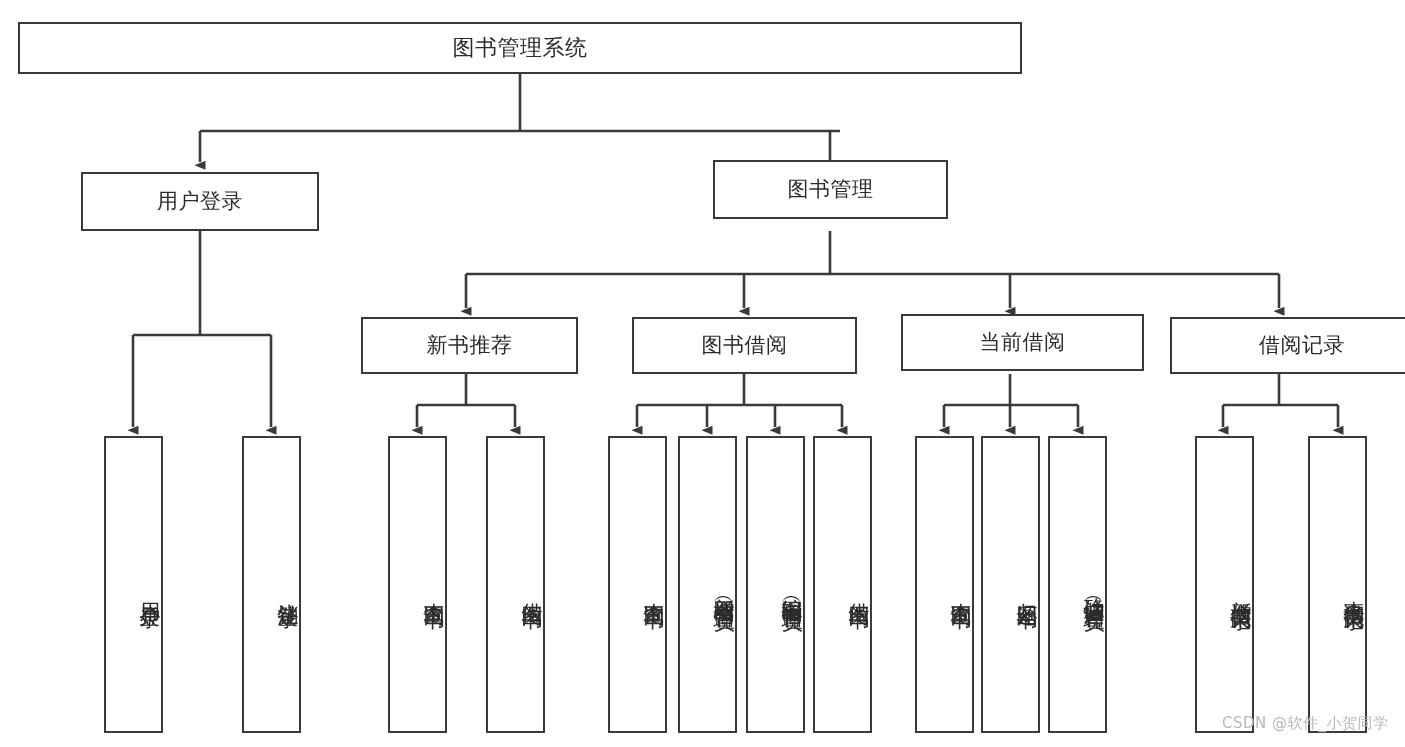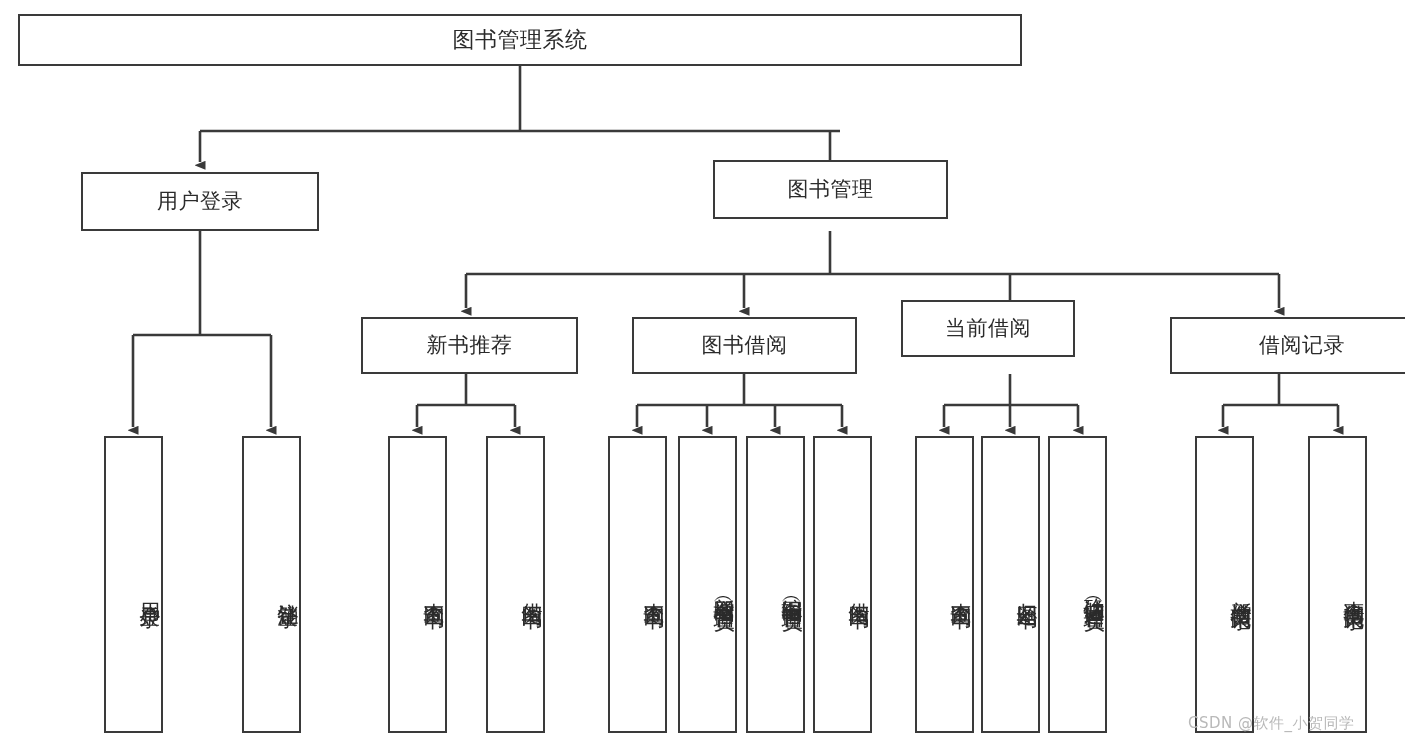--- a/index.html
+++ b/index.html
@@ -43,24 +43,25 @@
     text-orientation: upright;
     font-size: 21px;
     line-height: 1.12;
     padding-top: 10px;
     align-items: flex-start;
     justify-content: center;
     letter-spacing: 2px;
   }
   .node.root {
     font-size: 22px;
+    margin-top: 8px;
   }
   #watermark {
     position: absolute;
-    left: 1188px;
+    left: 1222px;
     top: 714px;
     font-size: 15px;
     color: #b9b9b9;
     white-space: nowrap;
     letter-spacing: 0.5px;
   }
 </style>
 </head>
 <body>
 
@@ -116,21 +117,21 @@
     </g>
   </svg>
 
   <div class="node horiz root" style="left:18px; top:14px; width:1004px; height:52px;">图书管理系统</div>
 
   <div class="node horiz" style="left:81px; top:172px; width:238px; height:59px;">用户登录</div>
   <div class="node horiz" style="left:713px; top:160px; width:235px; height:59px;">图书管理</div>
 
   <div class="node horiz" style="left:361px; top:317px; width:217px; height:57px;text-align:right;">新书推荐</div>
   <div class="node horiz" style="left:632px; top:317px; width:225px; height:57px;">图书借阅</div>
-  <div class="node horiz" style="left:901px; top:300px; width:174px; height:57px;">当前借阅</div>
+  <div class="node horiz" style="left:901px; top:314px; width:243px; height:57px;">当前借阅</div>
   <div class="node horiz" style="left:1170px; top:317px; width:264px; height:57px;">借阅记录</div>
 
   <div class="node vert" style="left:104px; top:436px; width:59px; height:297px;">用户登录</div>
   <div class="node vert" style="left:242px; top:436px; width:59px; height:297px;">注销登录</div>
 
   <div class="node vert" style="left:388px; top:436px; width:59px; height:297px;">查询图书</div>
   <div class="node vert" style="left:486px; top:436px; width:59px; height:297px;">借阅图书</div>
 
   <div class="node vert" style="left:608px; top:436px; width:59px; height:297px;">查询图书</div>
   <div class="node vert" style="left:678px; top:436px; width:59px; height:297px;">新增图书（管理员）</div>

